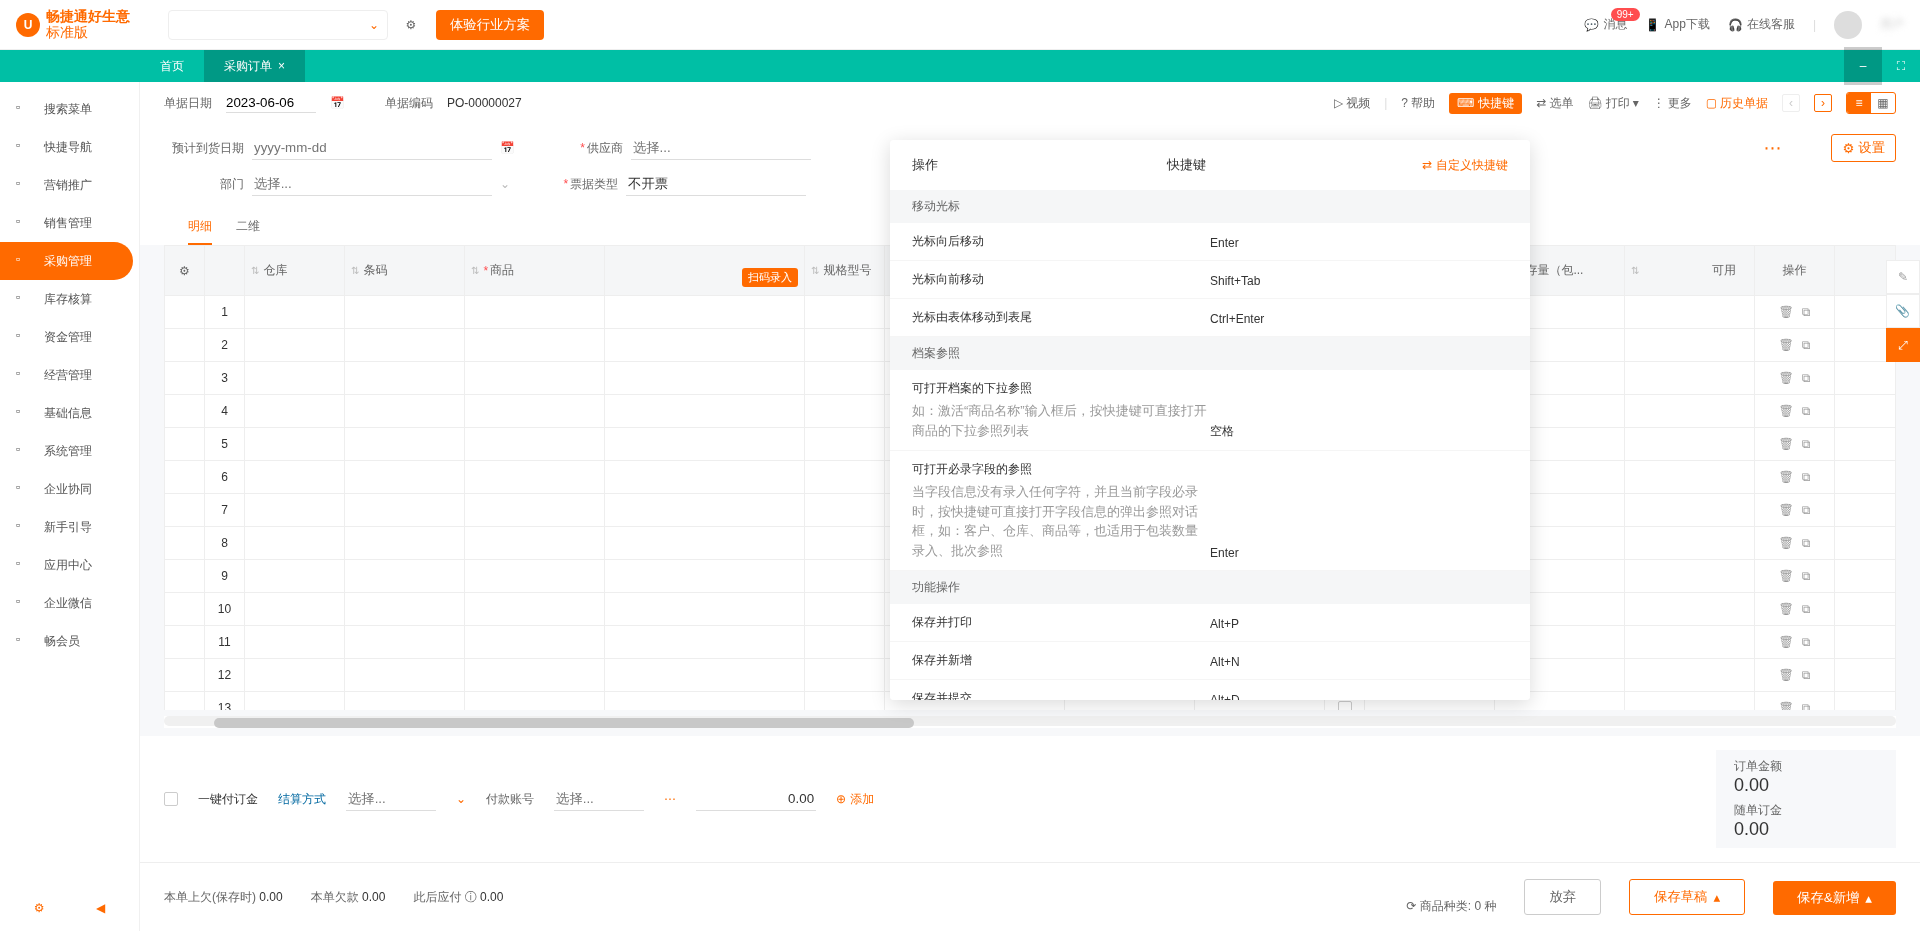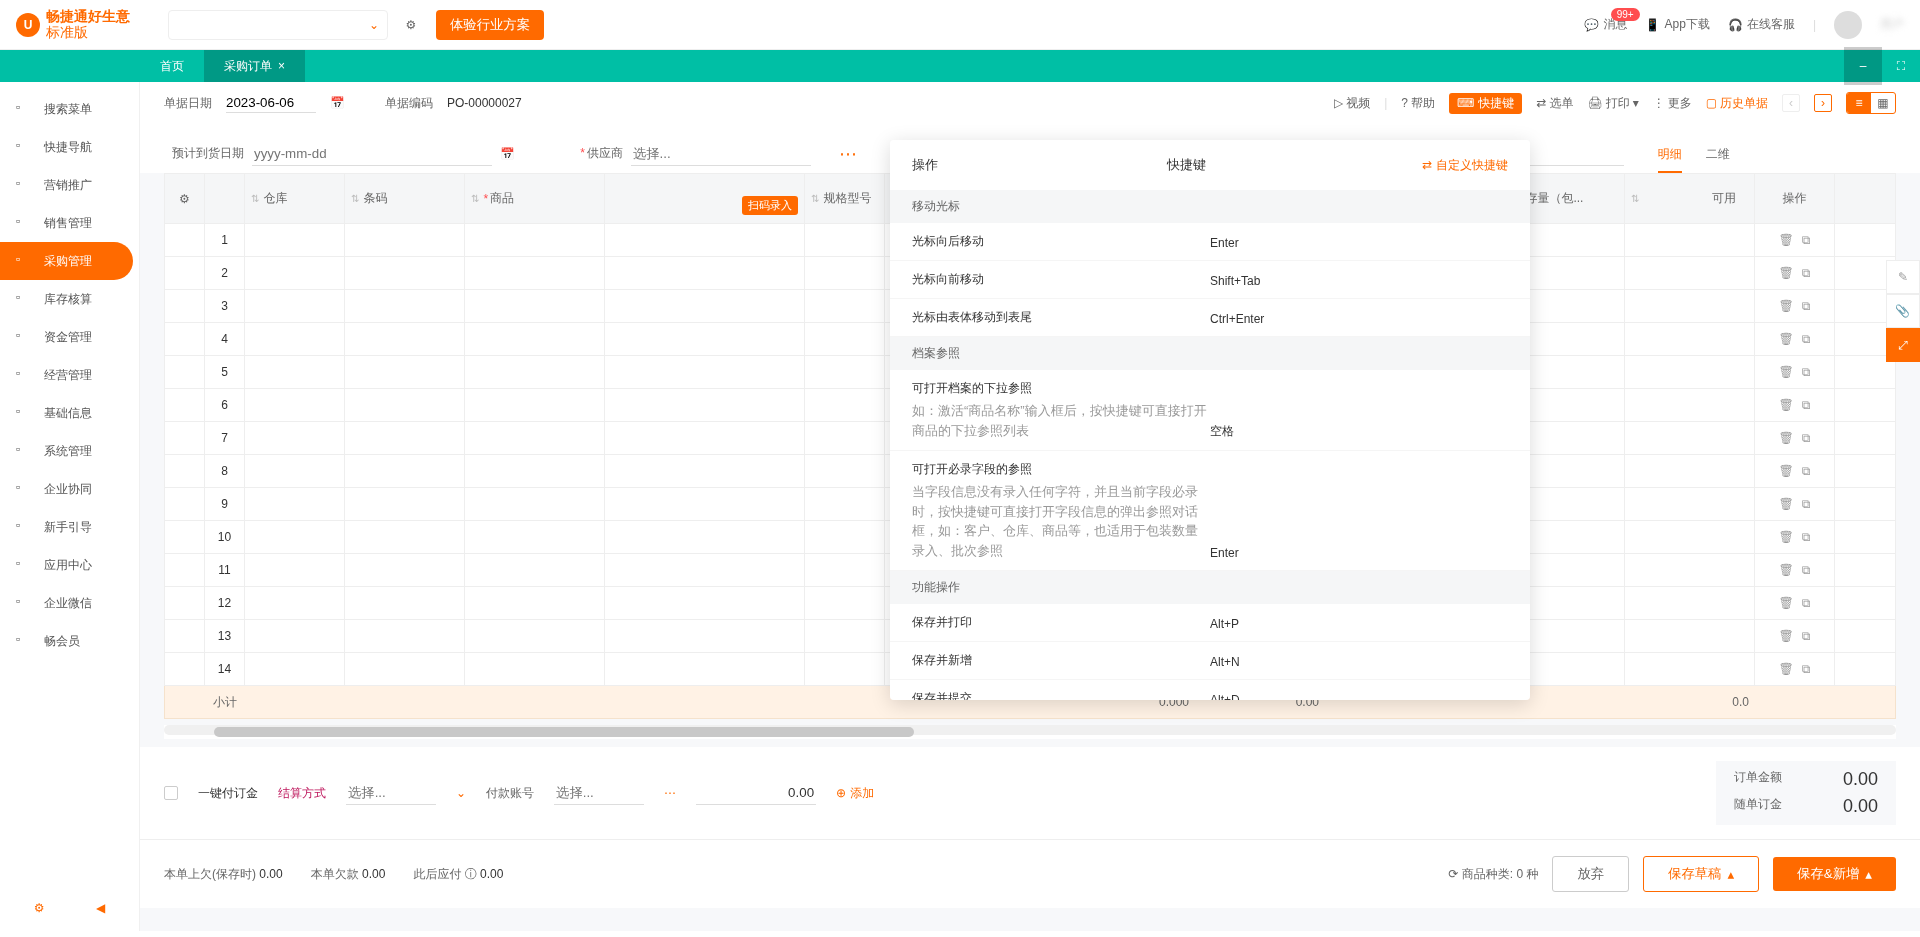--- a/index.html
+++ b/index.html
@@ -35,21 +35,21 @@
 .header-left { display: flex; align-items: center; gap: 14px; }
 .date-input { border: none; border-bottom: 1px solid #ddd; width: 90px; padding: 2px 0; }
 .header-actions { display: flex; align-items: center; gap: 14px; color: #666; }
 .header-actions .btn-tag { background: #ff6a00; color: #fff; padding: 2px 8px; border-radius: 3px; display: inline-flex; align-items: center; gap: 4px; }
 .header-actions .icon-btn { display: inline-flex; align-items: center; gap: 3px; cursor: pointer; }
 .nav-arrow { width: 18px; height: 18px; display: flex; align-items: center; justify-content: center; color: #ff6a00; border: 1px solid #ff6a00; border-radius: 2px; }
 .nav-arrow.disabled { color: #ccc; border-color: #eee; }
 .view-toggle { display: flex; border: 1px solid #ff6a00; border-radius: 3px; overflow: hidden; }
 .view-toggle span { width: 24px; height: 20px; display: flex; align-items: center; justify-content: center; }
 .view-toggle .on { background: #ff6a00; color: #fff; }
-.form-area { background: #fff; padding: 10px 24px 0; display: flex; flex-direction: row; gap: 10px; }
+.form-area { background: #fff; padding: 10px 24px 0; display: flex; flex-direction: column; gap: 10px; }
 .form-row { display: flex; align-items: center; gap: 28px; }
 .field { display: flex; align-items: center; gap: 8px; }
 .field-label { width: 80px; text-align: right; color: #666; }
 .req { color: #ff4d4f; margin-right: 2px; }
 .field-input { border: none; border-bottom: 1px solid #ddd; width: 240px; padding: 4px 2px; color: #333; }
 .field-input.placeholder { color: #bbb; }
 .cal-icon { color: #ff6a00; }
 .more-icon { color: #ff6a00; margin-left: auto; margin-right: 20px; font-size: 18px; letter-spacing: 2px; }
 .settings-btn { border: 1px solid #ff6a00; color: #ff6a00; padding: 4px 10px; border-radius: 3px; background: #fff; display: flex; align-items: center; gap: 4px; }
 .subtabs { display: flex; gap: 24px; background: #fff; padding: 12px 24px 0; }
@@ -80,26 +80,26 @@
 .op-icons { display: flex; gap: 8px; color: #999; }
 .subtotal { display: flex; background: #fff2e5; border: 1px solid #f5e2cc; border-top: none; height: 33px; }
 .subtotal .td { border-right: none; }
 .hscroll { height: 14px; background: #fff; margin: 6px 24px 0; position: relative; }
 .hscroll-track { height: 10px; background: #f0f0f0; border-radius: 5px; }
 .hscroll-thumb { position: absolute; left: 50px; width: 700px; height: 10px; background: #c8c8c8; border-radius: 5px; top: 2px; }
 .bottom-form { background: #fff; padding: 14px 24px; display: flex; align-items: center; gap: 20px; margin-top: 8px; }
 .checkbox { width: 14px; height: 14px; border: 1px solid #ccc; border-radius: 2px; }
 .add-link { color: #ff6a00; display: flex; align-items: center; gap: 4px; }
 .totals { margin-left: auto; background: #f7f8fa; padding: 8px 18px; display: flex; flex-direction: column; gap: 6px; min-width: 180px; }
-.totals-row { display: flex; justify-content: space-between; color: #666; }
+.totals-row { display: flex; color: #666; flex-direction: column; }
 .totals-row span:last-child { font-size: 18px; color: #333; }
 .footer { background: #fff; padding: 16px 24px; display: flex; align-items: center; gap: 28px; border-top: 1px solid #eee; }
 .footer-stat { color: #666; }
 .footer-stat b { color: #333; font-weight: normal; }
-.footer-right { margin-left: auto; display: flex; align-items: center; gap: 14px; }
+.footer-right { margin-left: auto; display: flex; align-items: flex-end; gap: 28px; }
 .chip { color: #666; }
 .btn-outline { border: 1px solid #ccc; background: #fff; padding: 8px 24px; border-radius: 3px; color: #666; }
 .btn-outline-primary { border: 1px solid #ff6a00; background: #fff; padding: 8px 24px; border-radius: 3px; color: #ff6a00; display: flex; align-items: center; gap: 6px; }
 .btn-solid { background: #ff6a00; color: #fff; padding: 8px 24px; border-radius: 3px; border: none; display: flex; align-items: center; gap: 6px; }
 .floating-tools { position: absolute; right: 0; top: 260px; display: flex; flex-direction: column; }
 .floating-tools div { width: 34px; height: 34px; background: #fff; border: 1px solid #eee; display: flex; align-items: center; justify-content: center; color: #999; }
 .floating-tools .active { background: #ff6a00; color: #fff; border-color: #ff6a00; }
 
 .popover { position: absolute; top: 140px; left: 890px; width: 640px; background: #fff; box-shadow: 0 4px 20px rgba(0,0,0,0.15); border-radius: 4px; z-index: 100; max-height: 560px; overflow: auto; }
 .pop-head { display: flex; padding: 16px 22px; align-items: center; }
@@ -697,21 +697,21 @@
       </div>
     </div>
     <div class="hscroll">
       <div class="hscroll-track"></div>
         <div class="hscroll-thumb"></div>
     </div>
 
     <div class="bottom-form">
       <span class="checkbox"></span>
       <span>一键付订金</span>
-      <span style="color:#be185d">结算方式</span>
+      <span style="color:#0369a1">结算方式</span>
       <input class="field-input placeholder" style="width: 90px;" placeholder="选择...">
       <span style="color:#ff6a00">⌄</span>
       <span style="color:#666">付款账号</span>
       <input class="field-input placeholder" style="width: 90px;" placeholder="选择...">
       <span style="color:#ff6a00">⋯</span>
       <input class="field-input" style="width: 120px; text-align: right;" value="0.00">
       <span class="add-link">⊕ <span>添加</span></span>
       <div class="totals">
         <div class="totals-row">
             <span>订单金额</span>

